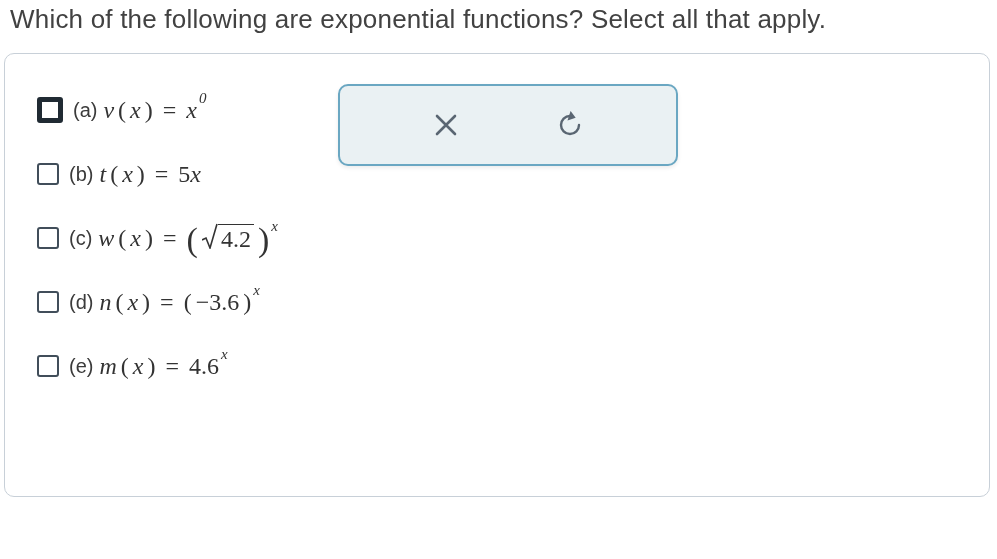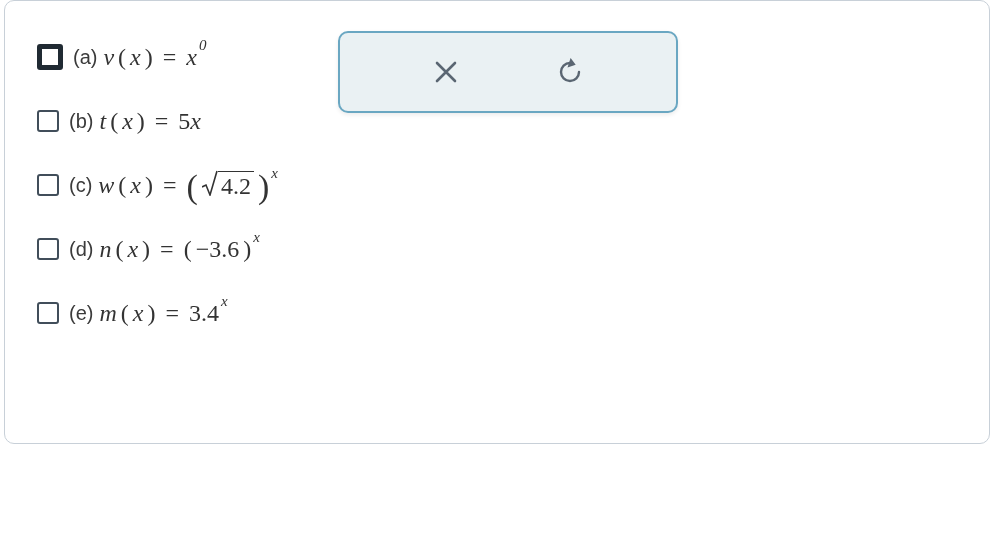--- a/index.html
+++ b/index.html
@@ -147,20 +147,21 @@
     align-items: center;
     justify-content: center;
     cursor: pointer;
   }
   .icon-svg { display: block; }
 </style>
 </head>
 <body>
 <div class="page">
 
+<div class="question-text">Which of the following are exponential functions? Select all that apply.</div>
 
 <div class="panel">
   <div class="two-col">
     <div class="choices">
 
       <div class="choice-row">
         <div class="cb cb-thick"></div>
         <div class="label-math">
           <span class="label-letter">(a)</span>
           <span class="eq-wrap">
@@ -234,21 +235,21 @@
       <div class="choice-row">
         <div class="cb cb-thin"></div>
         <div class="label-math">
           <span class="label-letter">(e)</span>
           <span class="eq-wrap">
             <span class="math">m</span>
             <span class="math paren">(</span>
                 <span class="math">x</span>
                 <span class="math paren">)</span>
             <span class="math paren">&nbsp;=&nbsp;</span>
-            <span class="math paren">3.4</span>
+            <span class="math paren">4.6</span>
                 <span class="sup math">x</span>
           </span>
         </div>
       </div>
 
     </div>
 
     <div class="action-box">
       <div class="action-btn">
         <svg class="icon-svg" width="26" height="26" viewBox="0 0 26 26">

